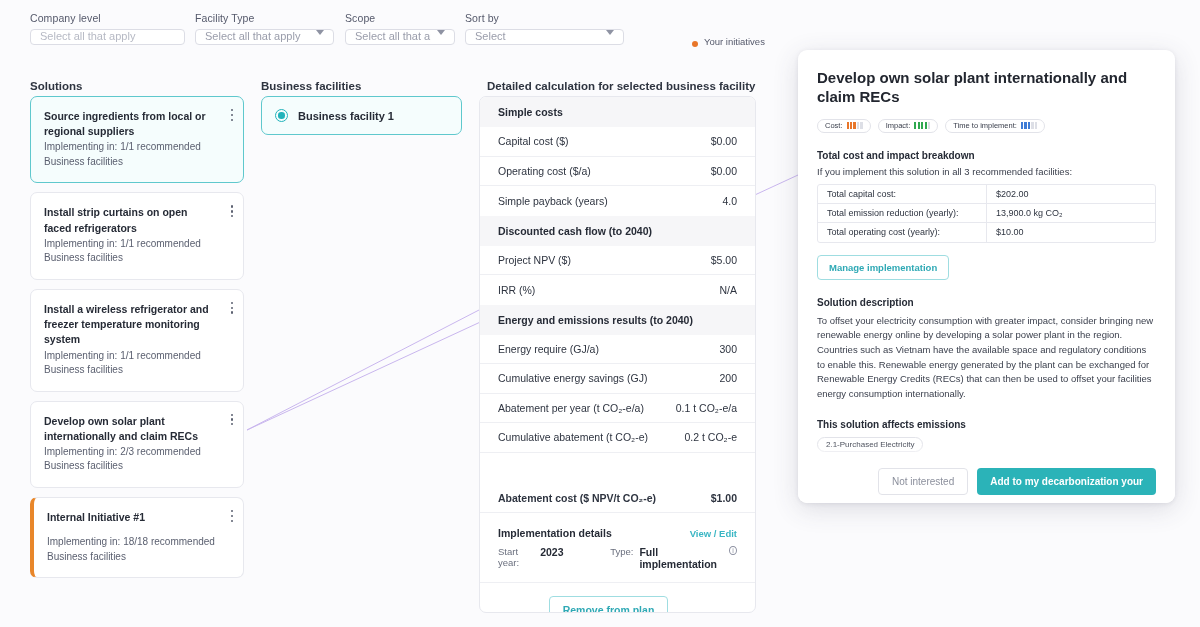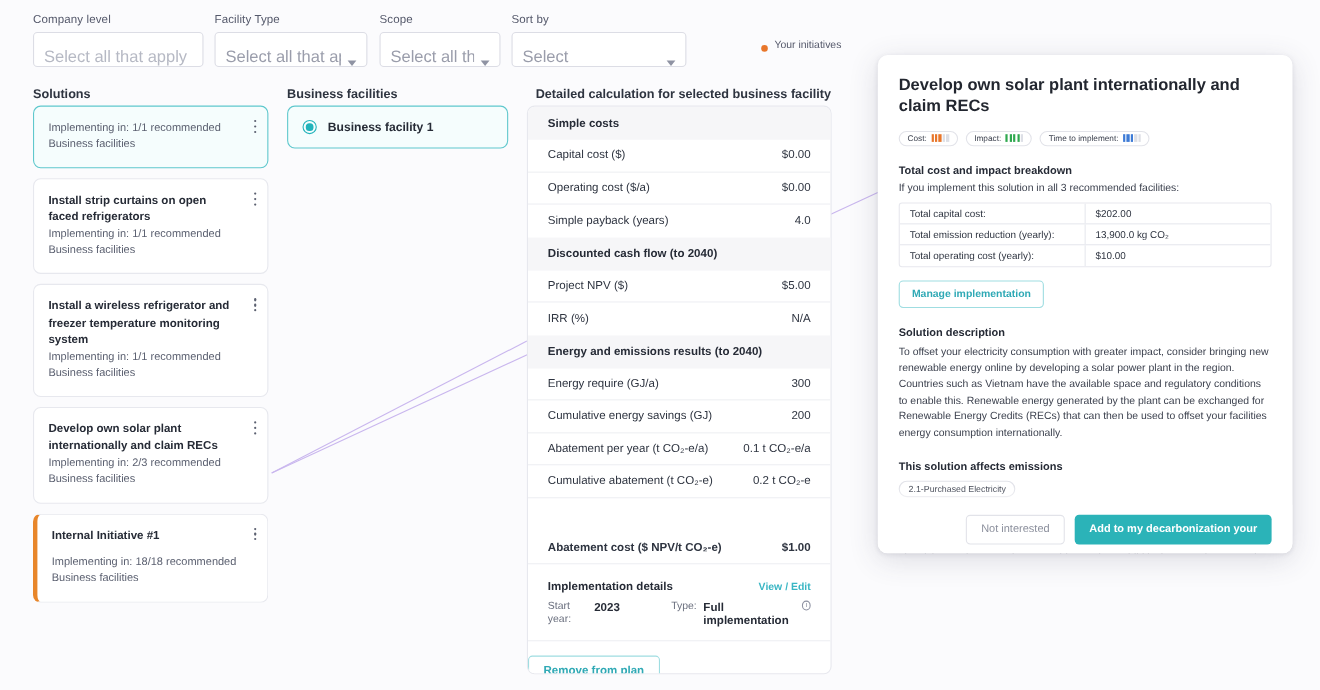--- a/index.html
+++ b/index.html
@@ -10,22 +10,22 @@
     color: #2e3440;
     overflow: hidden;
   }
   .page { position: relative; width: 1200px; height: 627px; }
 
   
   .filterbar { position: absolute; left: 0; top: 0; width: 1200px; height: 66px; }
   .filter { position: absolute; }
   .filter-label { font-size: 10.5px; color: #55596b; margin-bottom: 5px; letter-spacing: .1px; }
   .filter-input {
-    height: 32px; border: 1px solid #dcdde5; border-radius: 4px; background: #fff;
-    display: flex; align-items: flex-end; padding: 0 9px; font-size: 15px; color: #9a9dab;
+    height: 16px; border: 1px solid #dcdde5; border-radius: 4px; background: #fff;
+    display: flex; align-items: flex-start; padding: 0 9px; font-size: 11px; color: #9a9dab;
   }
   .filter-input.plain { color: #b6b9c4; }
   .filter-input .cv { flex: 1; white-space: nowrap; overflow: hidden; }
   .chev { width: 0; height: 0; border-left: 4px solid transparent; border-right: 4px solid transparent;
           border-top: 5px solid #8f93a3; margin-left: 6px; flex: none; }
   .f1 { left: 30px; top: 12px; width: 155px; }
   .f2 { left: 195px; top: 12px; width: 139px; }
   .f3 { left: 345px; top: 12px; width: 110px; }
   .f4 { left: 465px; top: 12px; width: 159px; }
 
@@ -83,21 +83,21 @@
   .impl-top { display: flex; justify-content: space-between; align-items: baseline; }
   .impl-title { font-size: 10.5px; font-weight: bold; color: #262b36; }
   .viewedit { font-size: 9.5px; font-weight: bold; color: #3ab6c4; }
   .impl-meta { display: flex; gap: 6px; margin-top: 7px; }
   .meta-k { font-size: 9.5px; color: #6a6f7e; }
   .meta-v { font-size: 10.5px; font-weight: bold; color: #262b36; }
   .meta-gap { width: 42px; }
   .info-i { width: 9px; height: 9px; border-radius: 50%; border: 1px solid #8f93a3;
             font-size: 7px; line-height: 8px; text-align: center; color: #8f93a3; margin-left: 2px; }
   .impl-divider { height: 1px; background: #eeeff3; margin: 12px 0 0 0; }
-  .impl-btnrow { display: flex; justify-content: flex-start; padding: 13px 18px 0 0; }
+  .impl-btnrow { display: flex; justify-content: center; padding: 13px 18px 0 0; }
   .btn-outline {
     border: 1px solid #9fdde1; border-radius: 4px; background: #fff; color: #2fa9b5;
     font-size: 10.5px; font-weight: bold; padding: 7px 13px; font-family: inherit;
   }
 
   
   .connectors { position: absolute; left: 0; top: 0; width: 1200px; height: 627px; pointer-events: none; }
 
   
   .panel {
@@ -194,20 +194,21 @@
     <line x1="247" y1="430" x2="479" y2="310" stroke="#c9b6ee" stroke-width="1"></line>
   </svg>
 
   <div class="solutions">
     <div class="sol-card selected">
       <div class="kebab">
           <i></i>
           <i></i>
           <i></i>
         </div>
+      <div class="sol-title">Source ingredients from local or regional suppliers</div>
       <div class="sol-sub">Implementing in: 1/1 recommended Business facilities</div>
     </div>
     <div class="sol-card">
       <div class="kebab">
           <i></i>
           <i></i>
           <i></i>
         </div>
       <div class="sol-title">Install strip curtains on open faced refrigerators</div>
       <div class="sol-sub">Implementing in: 1/1 recommended Business facilities</div>

